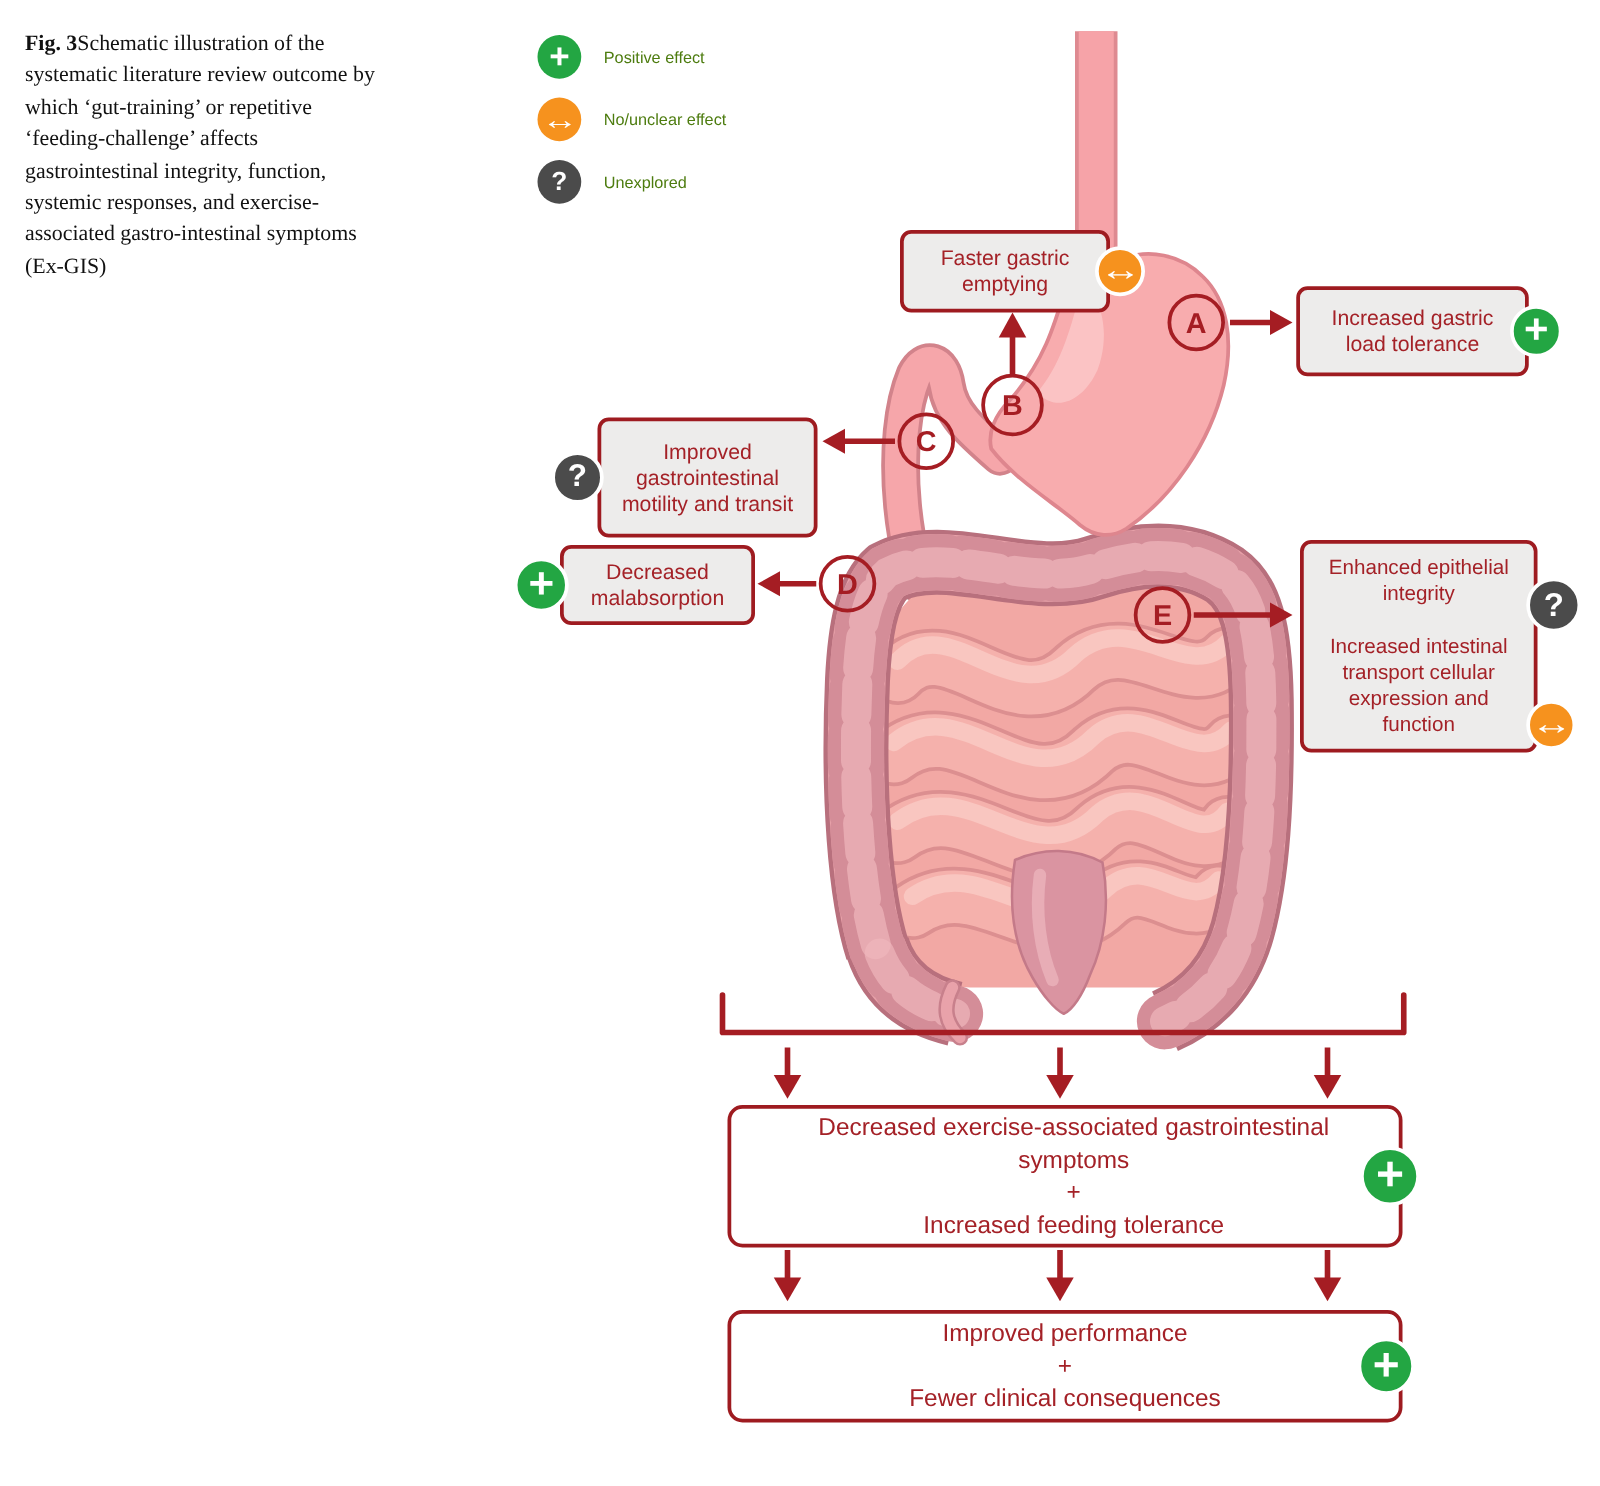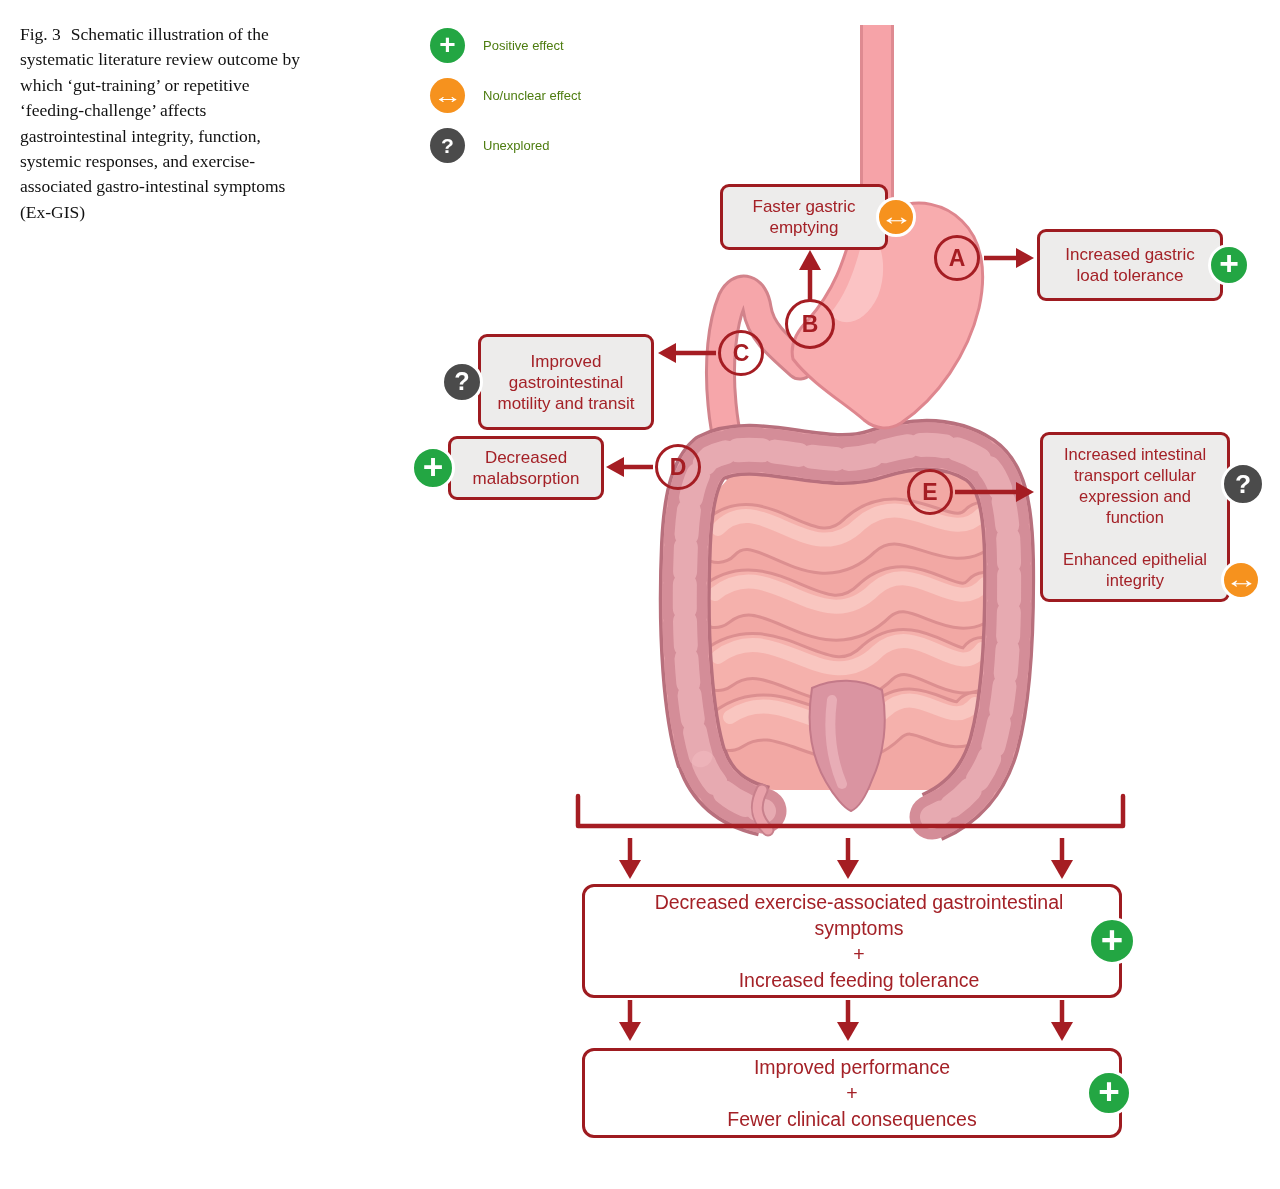--- a/index.html
+++ b/index.html
@@ -13,21 +13,21 @@
   *{margin:0;padding:0;box-sizing:border-box;}
   html,body{background:#fff;}
   body{font-family:"Liberation Sans",sans-serif;}
   .stage{position:relative;width:1280px;height:1189px;background:#fff;overflow:hidden;}
 
   
   .caption{
     position:absolute;left:20px;top:22px;width:292px;
     font-family:"Liberation Serif",serif;font-size:17.5px;line-height:25.4px;color:#111;
   }
-  .caption .fig-label{font-weight:400;margin-right:10px;}
+  .caption .fig-label{font-weight:700;}
 
   
   .legend{position:absolute;left:430px;top:28px;display:flex;flex-direction:column;gap:15px;}
   .legend-item{display:flex;align-items:center;gap:18px;}
   .legend-label{font-size:13px;color:#4d7c0f;}
 
   
   .badge{
     display:flex;align-items:center;justify-content:center;
     border-radius:50%;color:#fff;flex:0 0 auto;
@@ -225,22 +225,22 @@
   </div>
 
   <div class="ebox" style="left:448px;top:436px;width:156px;height:64px;">
     <span>Decreased malabsorption</span>
     <span class="badge badge-green badge-on-box" style="--size:44px;left:-40px;top:50%;transform:translateY(-50%);">
         <span class="glyph">+</span>
       </span>
   </div>
 
   <div class="ebox" style="left:1040px;top:432px;width:190px;height:170px;font-size:16.5px;gap:21px;">
+    <span>Enhanced epithelial integrity</span>
     <span>Increased intestinal transport cellular expression and function</span>
-    <span>Enhanced epithelial integrity</span>
     <span class="badge badge-gray badge-on-box" style="--size:44px;right:-38px;top:27px;">
         <span class="glyph">?</span>
       </span>
     <span class="badge badge-orange badge-on-box" style="--size:40px;right:-34px;top:125px;">
         <span class="glyph">↔</span>
       </span>
   </div>
 
   <div class="marker" style="left:934px;top:235px;">
       <span>A</span>

